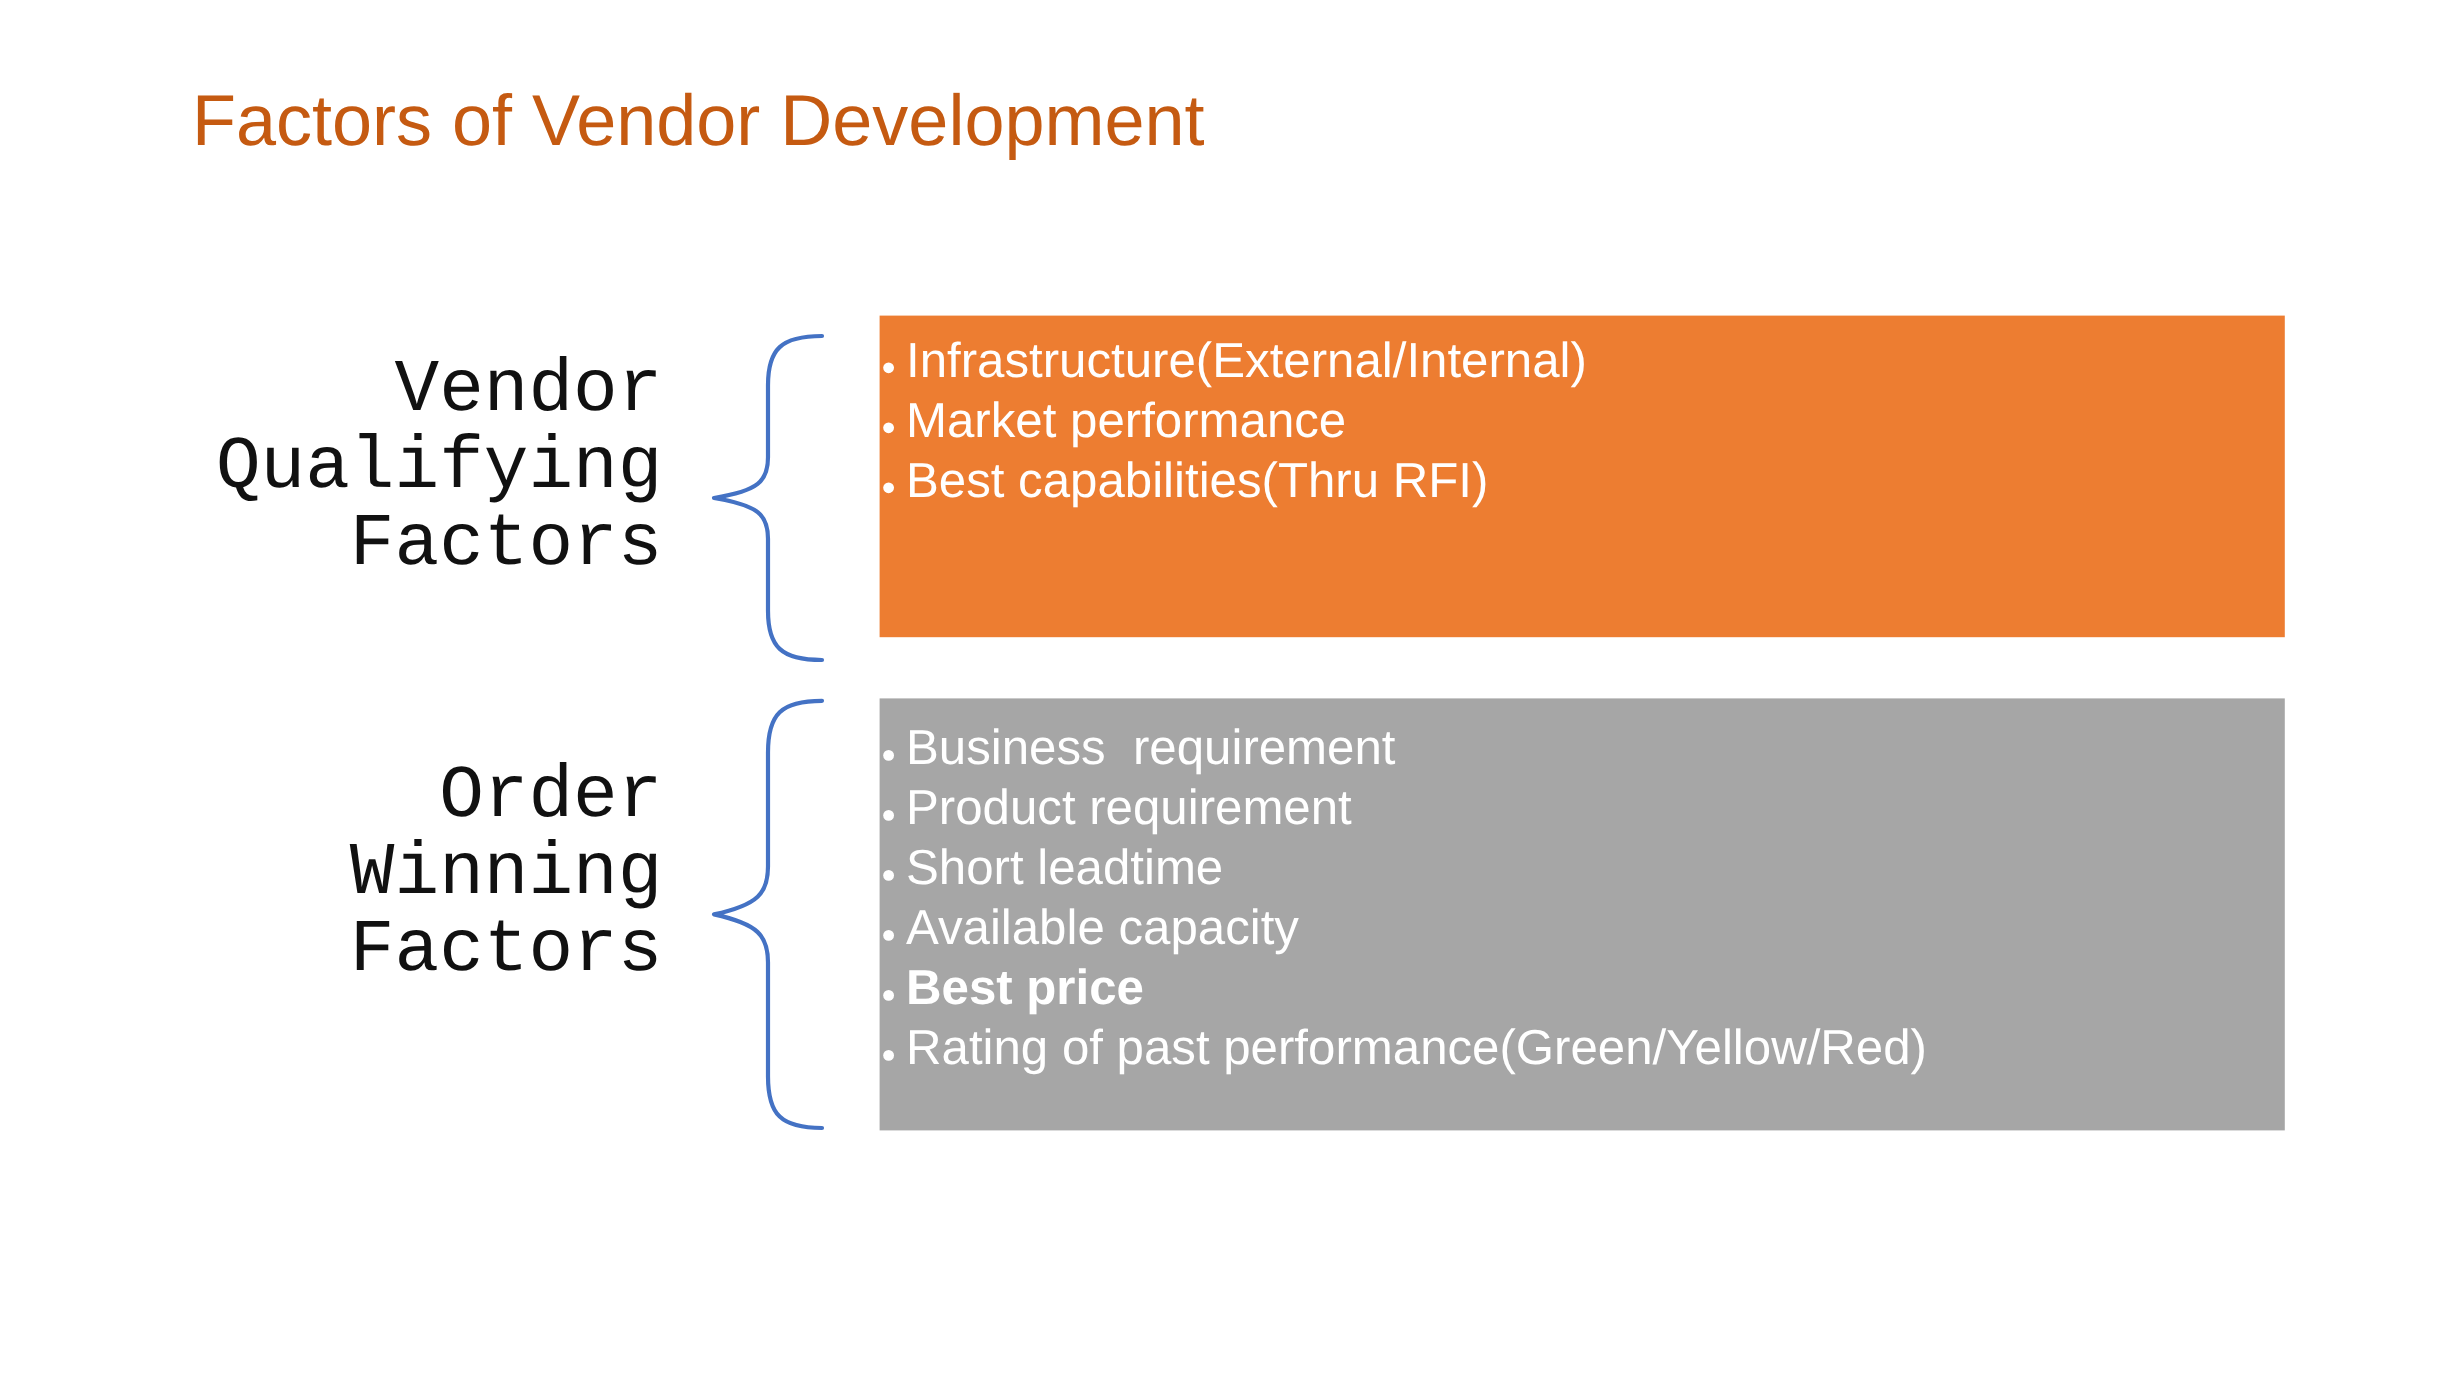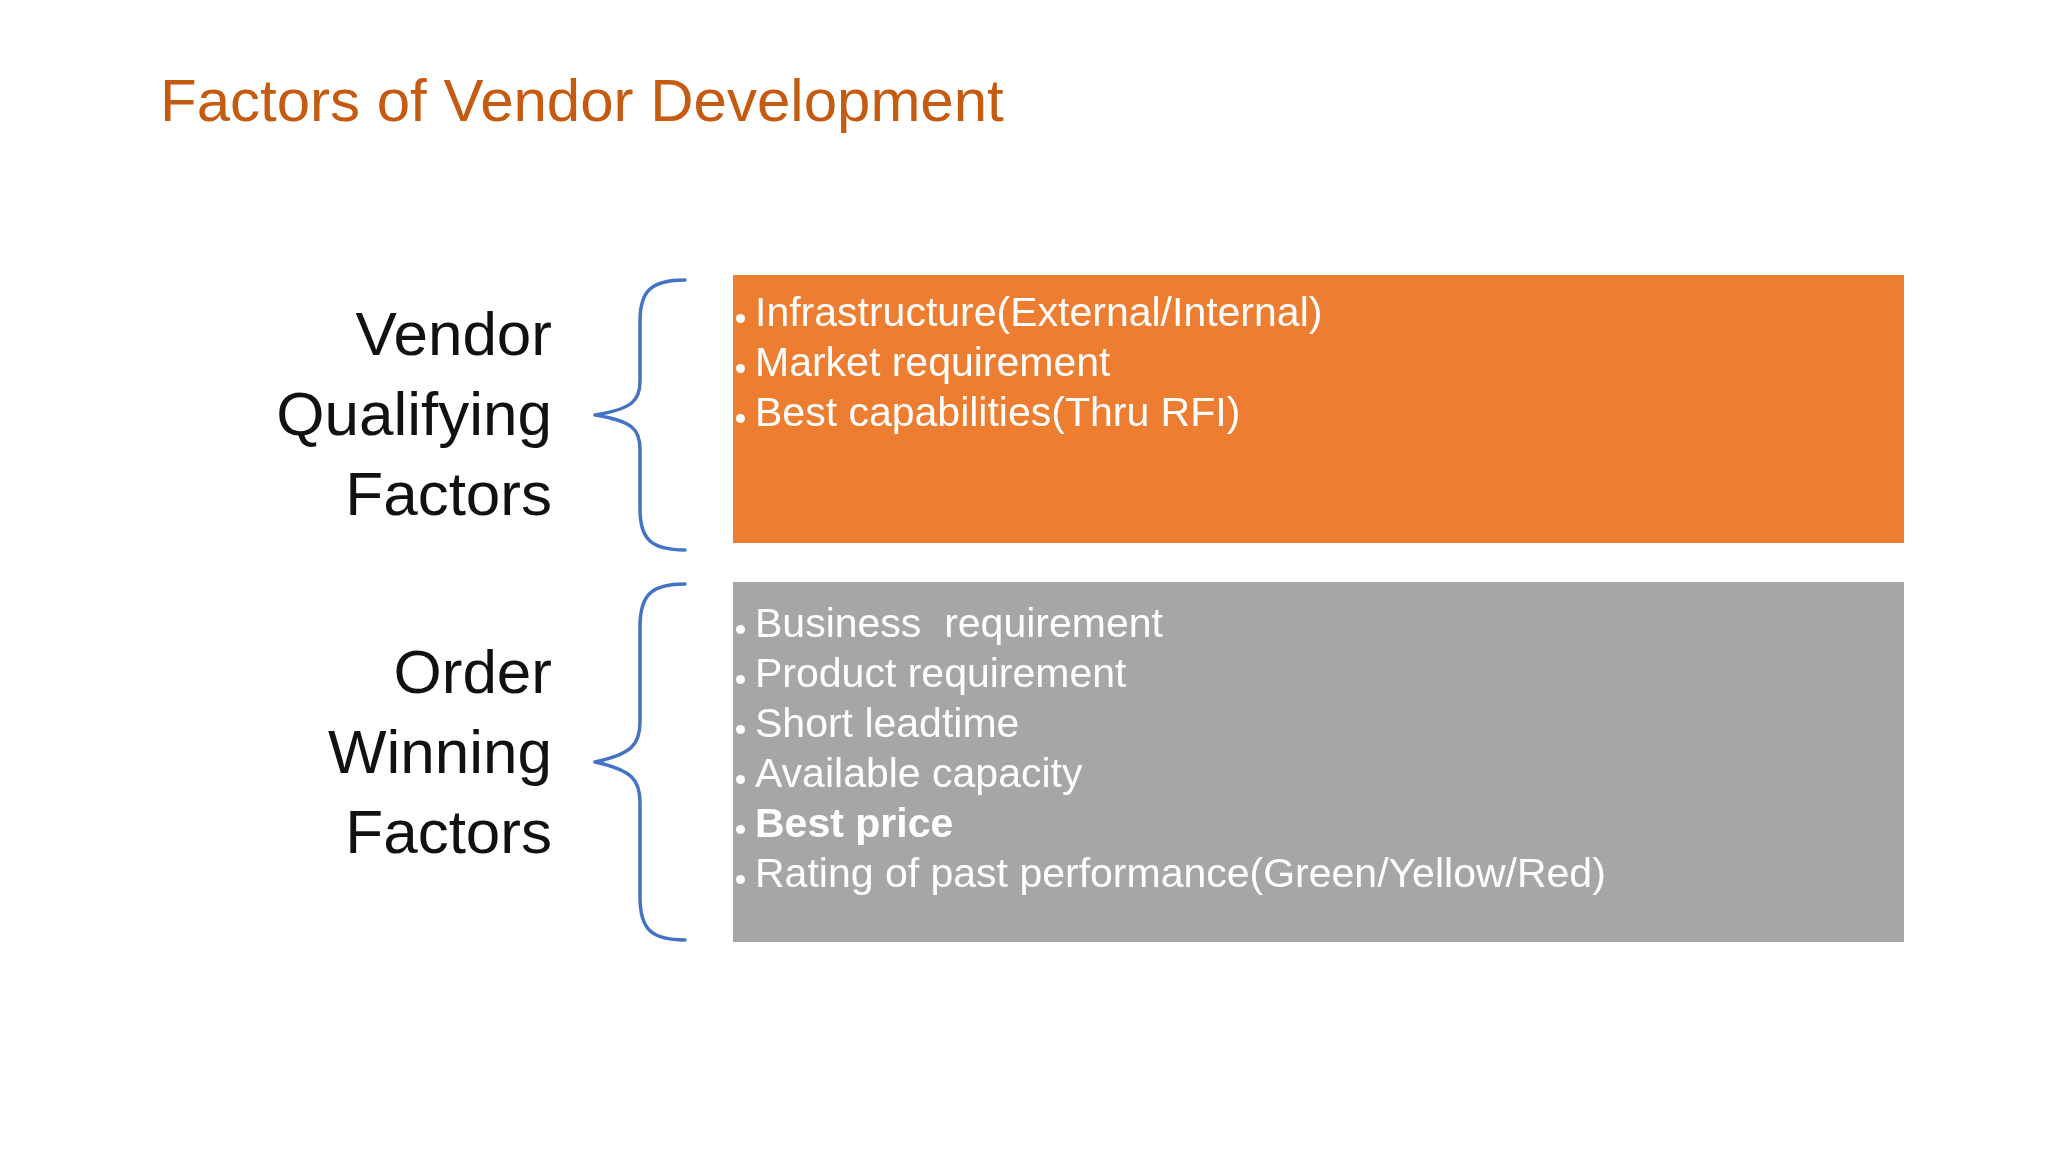--- a/index.html
+++ b/index.html
@@ -23,23 +23,24 @@
     line-height: 69px;
     color: var(--title, #C55A11);
     white-space: nowrap;
   }
   .side-label {
     position: absolute;
     left: 150px;
     width: 402px;
     text-align: right;
     font-size: 62px;
-    line-height: 80px;
+    line-height: 64px;
     color: var(--label, #111111);
     white-space: pre-line;
+    font-family: Liberation Mono, monospace;
   }
   .side-label.first { top: 294px; }
   .side-label.second { top: 632px; }
   .brace {
     position: absolute;
     left: 583px;
   }
   .brace.first { top: 277px; }
   .brace.second { top: 581px; }
   .brace path {
@@ -49,21 +50,21 @@
     stroke-linecap: round;
     stroke-linejoin: round;
   }
   .factor-box {
     position: absolute;
     left: 733px;
     width: 1189px;
     box-sizing: border-box;
   }
   .factor-box.qualifying {
-    top: 275px;
+    top: 263px;
     height: 268px;
     background: var(--box1-bg, #ED7D31);
     padding-top: 12px;
   }
   .factor-box.winning {
     top: 582px;
     height: 360px;
     background: var(--box2-bg, #A6A6A6);
     padding-top: 16px;
   }
@@ -103,21 +104,21 @@
 Qualifying
 Factors</div>
 
   <svg class="brace first" width="106" height="276" viewBox="0 0 106 276">
     <path d="M 102 3 C 68 3, 57 14, 57 44 L 57 104 C 57 124, 49 132, 12 138 C 49 144, 57 152, 57 172 L 57 232 C 57 262, 68 273, 102 273"></path>
   </svg>
 
   <div class="factor-box qualifying">
     <ul class="bullet-list">
         <li>Infrastructure(External/Internal)</li>
-        <li>Market requirement</li>
+        <li>Market performance</li>
         <li>Best capabilities(Thru RFI)</li>
       </ul>
   </div>
 
   <div class="side-label second">Order
 Winning
 Factors</div>
 
   <svg class="brace second" width="106" height="362" viewBox="0 0 106 362">
     <path d="M 102 3 C 68 3, 57 14, 57 46 L 57 141 C 57 163, 49 173, 12 181 C 49 189, 57 199, 57 221 L 57 316 C 57 348, 68 359, 102 359"></path>

